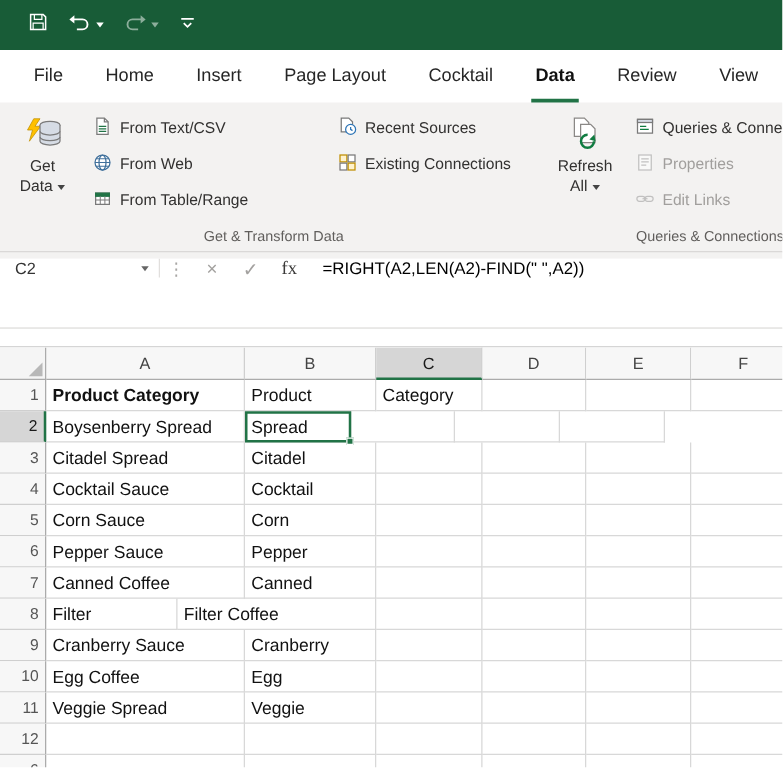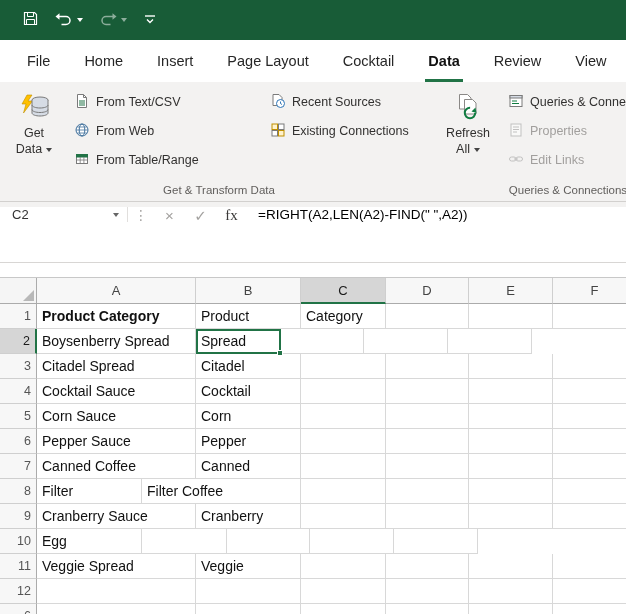--- a/index.html
+++ b/index.html
@@ -376,20 +376,21 @@
           <div class="row-h">9</div>
           <div class="cell" style="width: 159px;">Cranberry Sauce</div>
           <div class="cell" style="width: 105px; text-align: center;">Cranberry</div>
           <div class="cell" style="width: 85px;"></div>
           <div class="cell" style="width: 83px;"></div>
           <div class="cell" style="width: 84px;"></div>
           <div class="cell" style="width: 84px;"></div>
         </div>
         <div class="g-row">
           <div class="row-h">10</div>
+          <div class="cell" style="width: 159px;">Egg Coffee</div>
           <div class="cell" style="width: 105px;">Egg</div>
           <div class="cell" style="width: 85px;"></div>
           <div class="cell" style="width: 83px;"></div>
           <div class="cell" style="width: 84px;"></div>
           <div class="cell" style="width: 84px;"></div>
         </div>
         <div class="g-row">
           <div class="row-h">11</div>
           <div class="cell" style="width: 159px;">Veggie Spread</div>
           <div class="cell" style="width: 105px;">Veggie</div>

